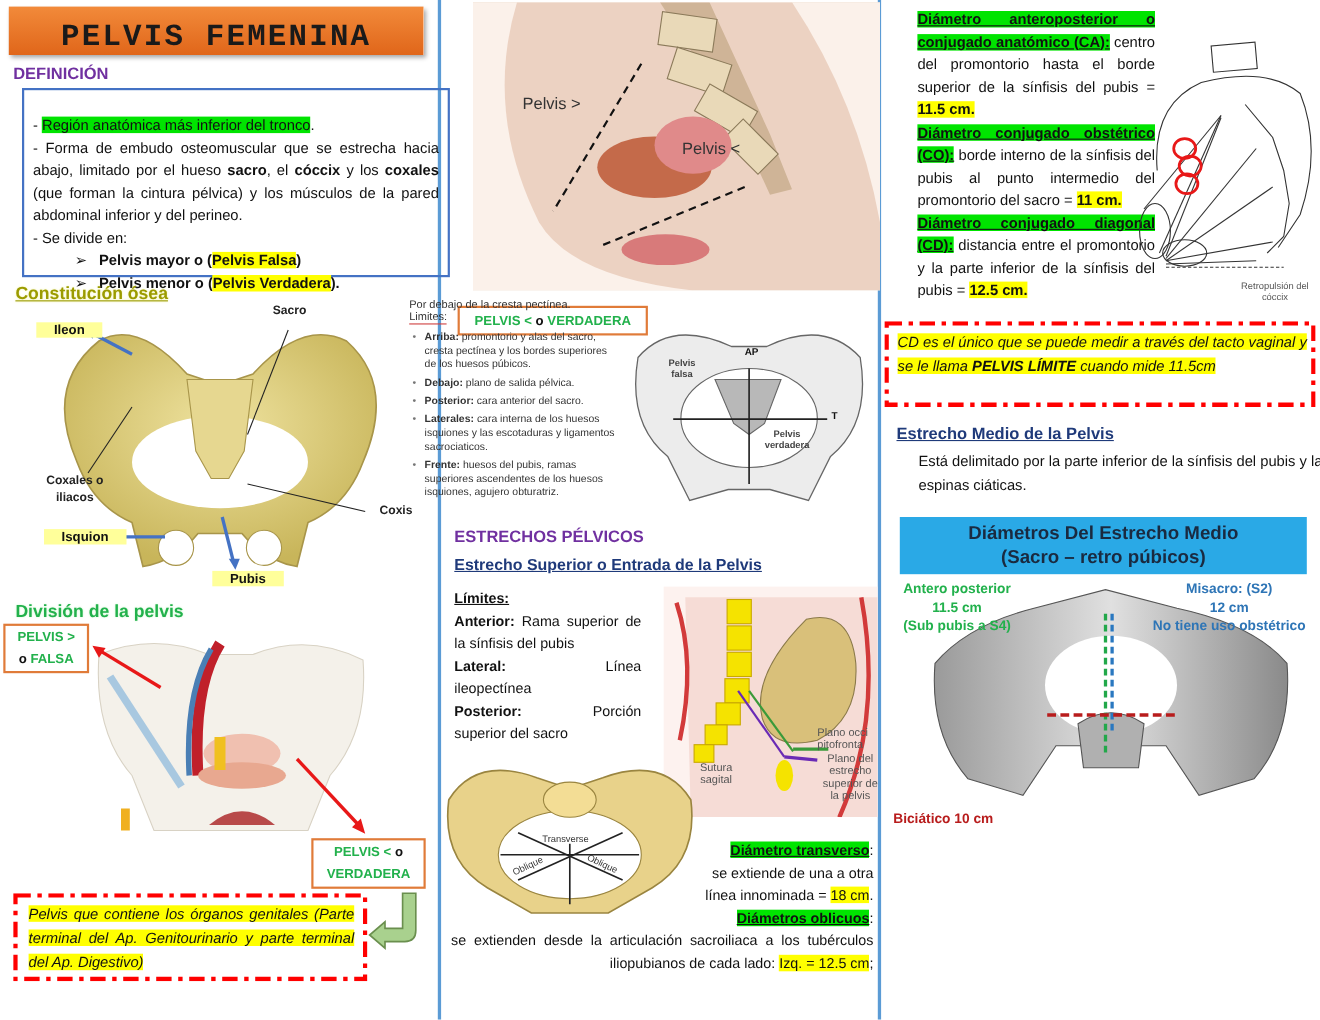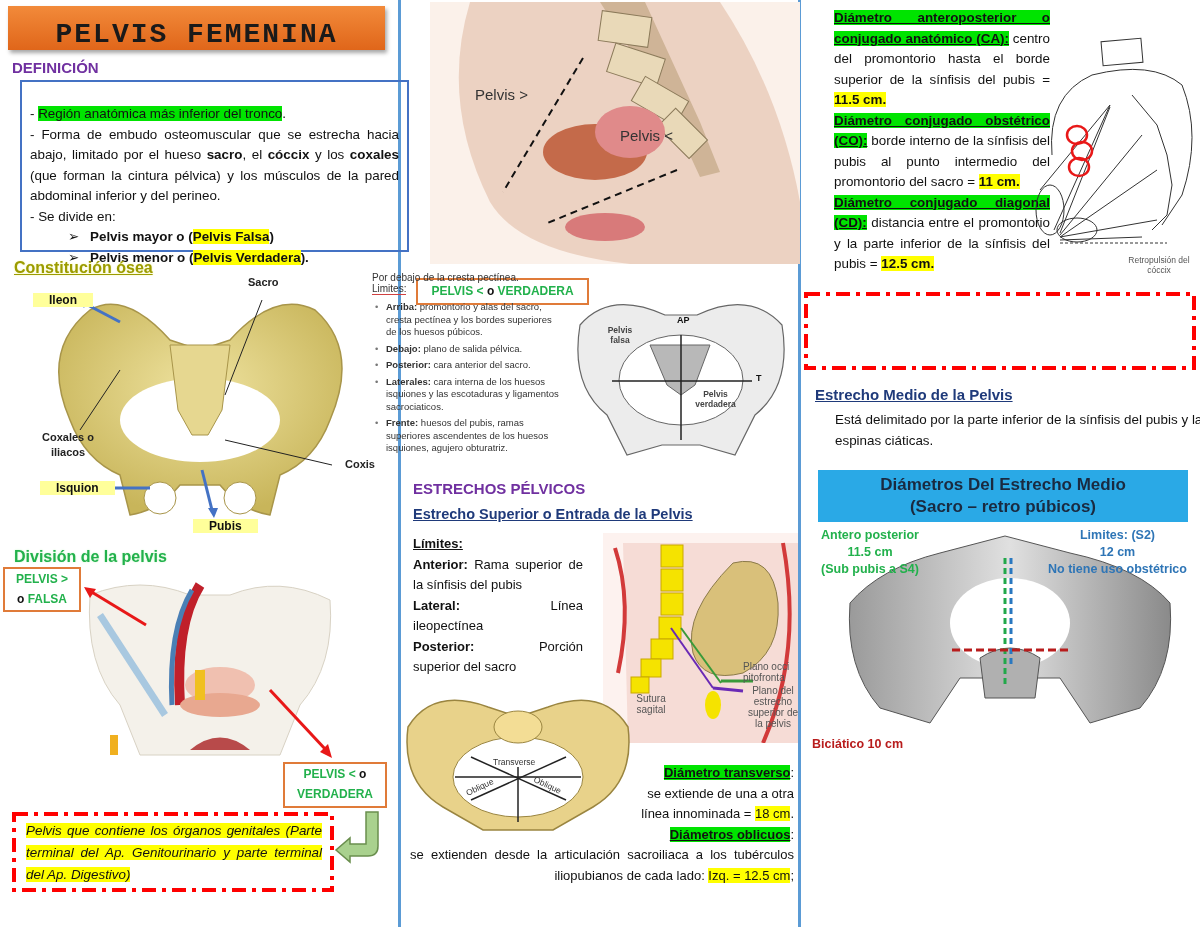--- a/index.html
+++ b/index.html
@@ -289,20 +289,23 @@
       <ellipse cx="47" cy="152" rx="10" ry="9"></ellipse>
     </g>
   </svg>
   <div class="abs" style="left:92px; top:240px; width:70px; font-size:8.5px; color:#555; text-align:center; line-height:10px;">Retropulsión del cóccix</div>
 </div>
 
 <div class="abs" style="left:804px; top:292px; width:392px; height:78px;">
   <svg class="abs" style="left:0; top:0;" width="392" height="78">
     <rect x="2" y="2" width="388" height="74" fill="none" stroke="#ff0000" stroke-width="4" stroke-dasharray="14 6 4 6"></rect>
   </svg>
+  <div class="abs italic-hl" style="left:12px; top:8px; width:372px;">
+    <span class="hl-yellow"><span>CD es el único que se puede medir a través del tacto vaginal y se le llama </span><b>PELVIS LÍMITE</b><span> cuando mide 11.5cm</span></span>
+  </div>
 </div>
 
 <div class="abs sec-navy" style="left:815px; top:386px;">Estrecho Medio de la Pelvis</div>
 <div class="abs col3-text" style="left:815px; top:410px; width:374px;">Está delimitado por la parte inferior de la sínfisis del pubis y las espinas ciáticas.</div>
 
 <div class="abs blue-banner" style="left:818px; top:470px; width:370px; height:52px;">
   <div>Diámetros Del Estrecho Medio</div>
   <div>(Sacro – retro púbicos)</div>
 </div>
 
@@ -322,17 +325,17 @@
     <line x1="171" y1="30" x2="171" y2="140" stroke="#2a78c0" stroke-width="3" stroke-dasharray="6 4"></line>
     <line x1="112" y1="122" x2="228" y2="122" stroke="#b81c1c" stroke-width="3" stroke-dasharray="8 4"></line>
   </svg>
 </div>
 <div class="abs" style="left:815px; top:527px; width:110px; text-align:center; font-weight:bold; font-size:12.5px; line-height:17px; color:#22b14c;">
   <div>Antero posterior</div>
   <div>11.5 cm</div>
   <div>(Sub pubis a S4)</div>
 </div>
 <div class="abs" style="left:1040px; top:527px; width:155px; text-align:center; font-weight:bold; font-size:12.5px; line-height:17px; color:#2e75b6;">
-  <div>Limites: (S2)</div>
+  <div>Misacro: (S2)</div>
   <div>12 cm</div>
   <div>No tiene uso obstétrico</div>
 </div>
 <div class="abs" style="left:812px; top:737px; font-weight:bold; font-size:12.5px; color:#b81c1c;">Biciático 10 cm</div>
 
 </body></html>

